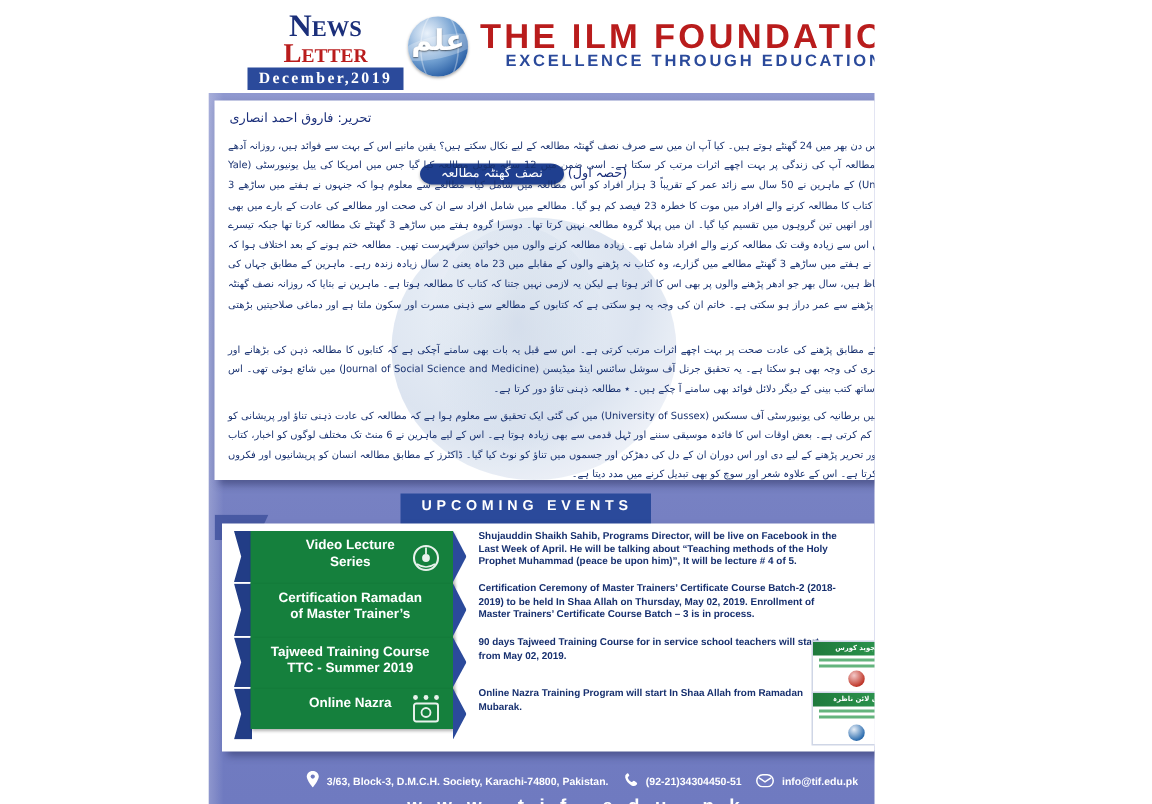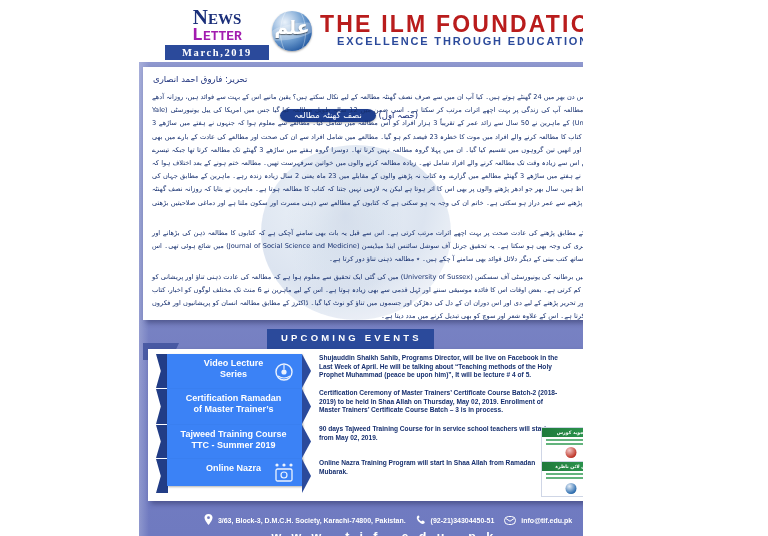--- a/index.html
+++ b/index.html
@@ -31,22 +31,22 @@
     font-family:"Liberation Serif", serif;
     color:#1b2f7a;
     font-weight:bold;
     font-size:21px;
     line-height:19px;
     letter-spacing:0px;
     font-variant:small-caps;
     white-space:nowrap;
   }
   .nl-letter{
-    font-family:Liberation Mono, monospace;
-    color:#a21caf;
+    font-family:Liberation Serif, serif;
+    color:#b91c1c;
     font-weight:bold;
     font-size:18px;
     line-height:17px;
     font-variant:small-caps;
     white-space:nowrap;
   }
   .nl-date{
     margin-top:1px;
     background:#2b4a9b;
     color:#ffffff;
@@ -188,21 +188,21 @@
 
   .ue-row{position:absolute;left:0;width:462px;}
   .ue-row.r1{top:5px;height:34px;}
   .ue-row.r2{top:40px;height:35px;}
   .ue-row.r3{top:76px;height:33px;}
   .ue-row.r4{top:110px;height:34px;}
 
   .tag{
     position:absolute;left:19px;
     width:135px;
-    background:#3b82f6;
+    background:#15803d;
     color:#ffffff;
     font-size:9px;font-weight:bold;
     text-align:center;
     line-height:11px;
     padding:4px 4px 12px 2px;
     box-sizing:border-box;
     box-shadow:1px 1px 2px rgba(0,0,0,.3);
   }
   .tag .t1{display:block;}
   .tag-arrow{
@@ -278,21 +278,21 @@
 <body>
 
 <div class="canvas">
   <div class="page">
 
     <div class="masthead">
 
       <div class="nl-logo">
         <div class="nl-news">News</div>
         <div class="nl-letter">Letter</div>
-        <div class="nl-date">March,2019</div>
+        <div class="nl-date">December,2019</div>
       </div>
 
       <div class="globe">
         <div class="globe-ar">علم</div>
       </div>
 
       <div class="brand">
         <div class="brand-main">THE ILM FOUNDATION</div>
         <div class="brand-sub">EXCELLENCE THROUGH EDUCATION</div>
       </div>

